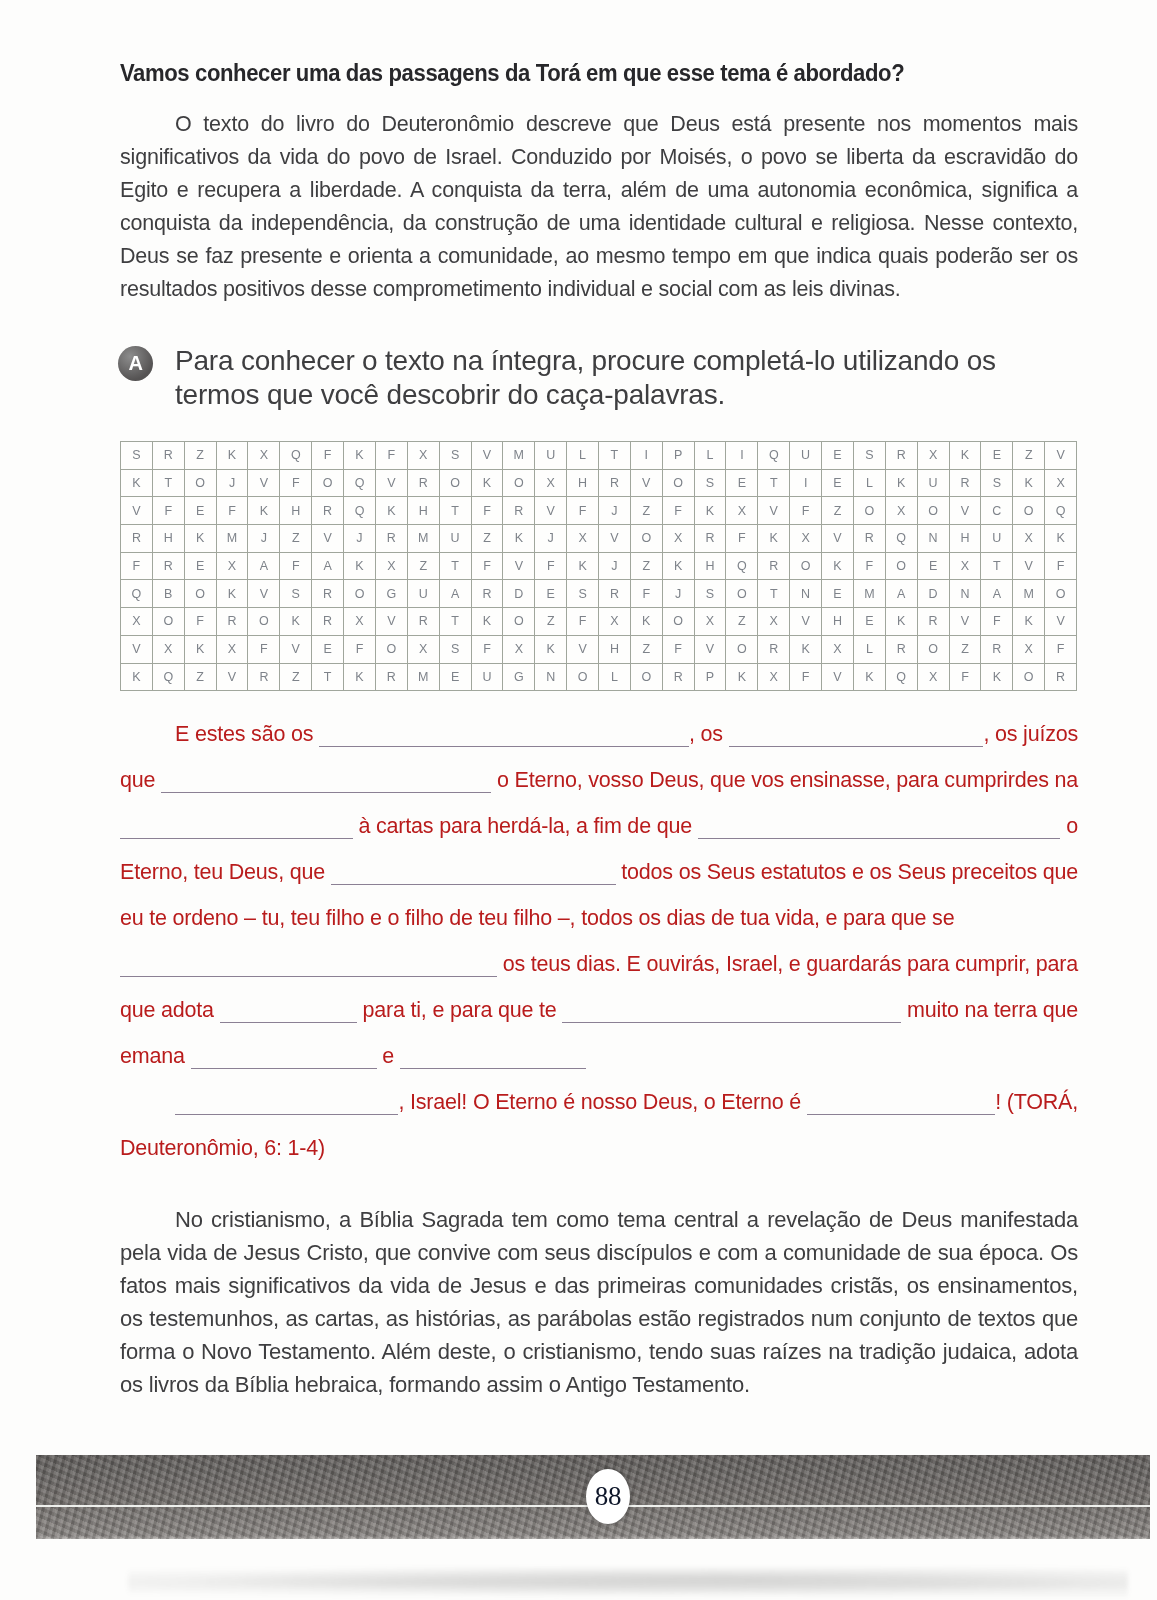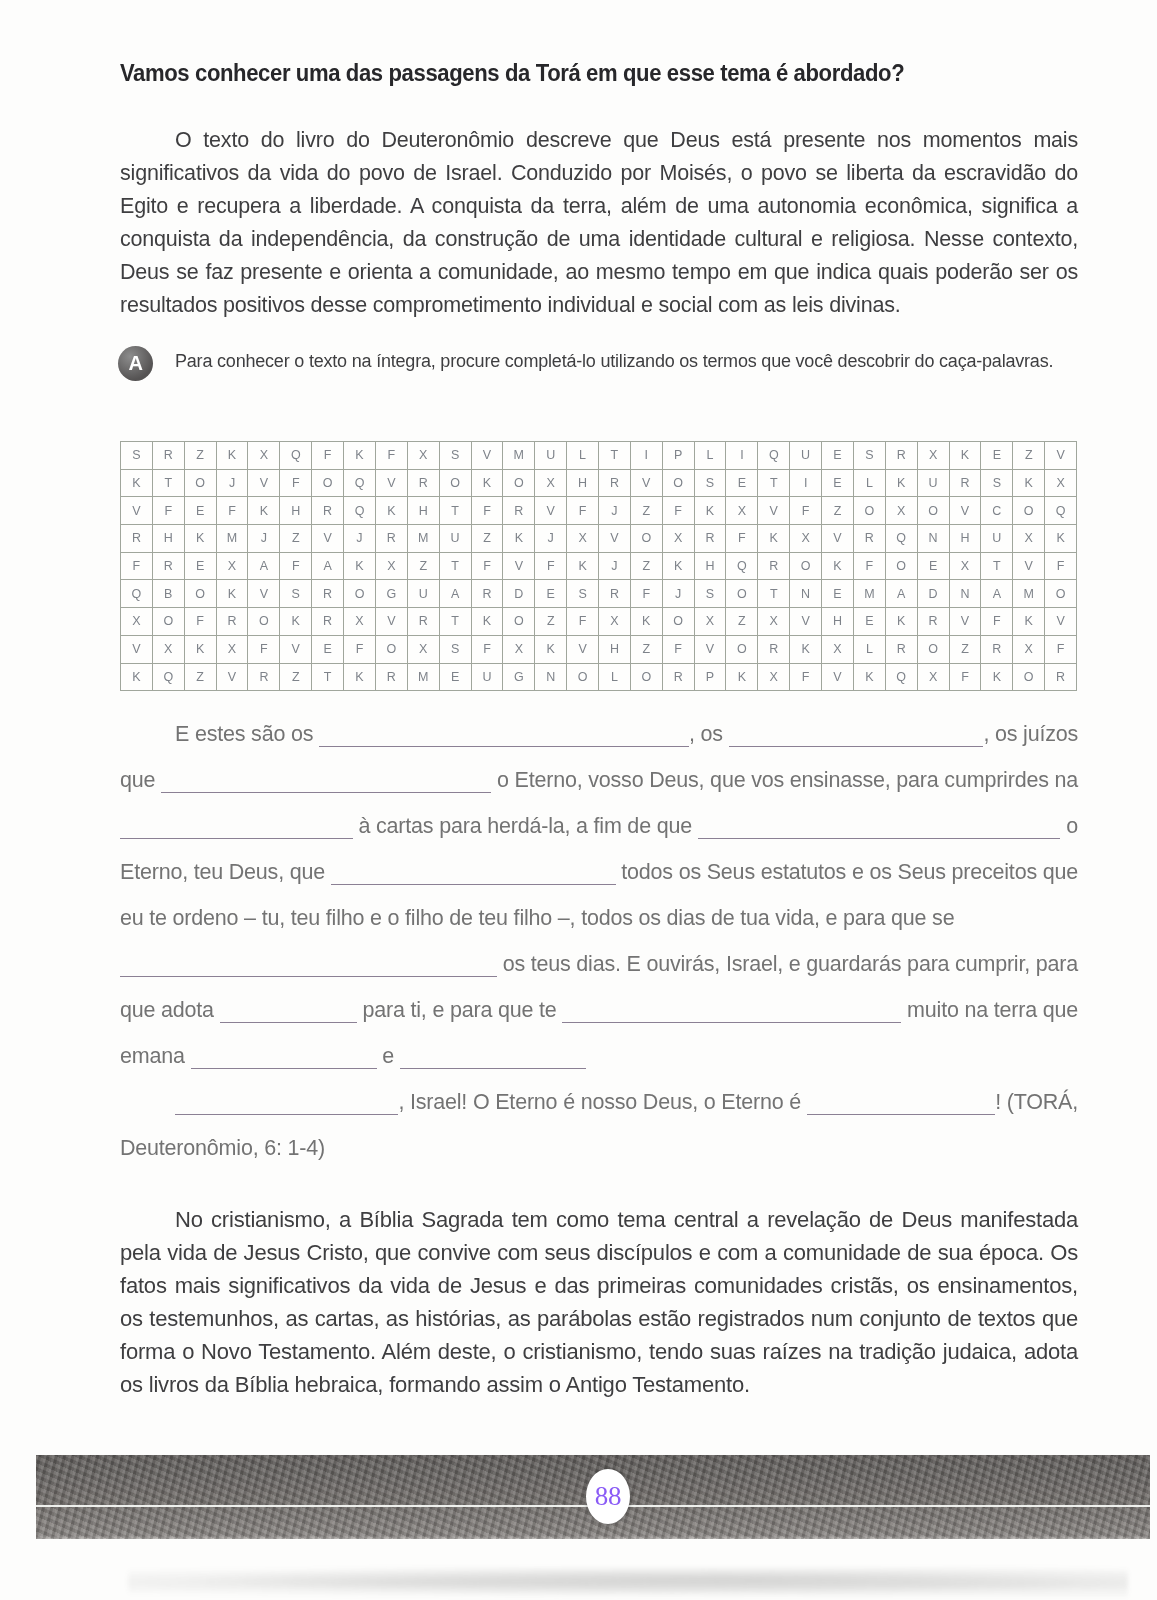--- a/index.html
+++ b/index.html
@@ -16,47 +16,46 @@
   .heading{
     position:absolute;left:120px;top:60px;width:980px;
     font-size:23px;font-weight:700;color:#27272a;
     letter-spacing:-0.4px;
     transform:scaleX(0.96);transform-origin:left center;
   }
   .intro{
     position:absolute;left:120px;top:108px;width:958px;
     font-size:21.5px;line-height:33px;text-align:justify;
     text-indent:55px;
-    margin-top:16px;
   }
   .activity{position:absolute;left:118px;top:344px;width:960px;display:flex;}
   .badge{
     flex:0 0 35px;width:35px;height:35px;border-radius:50%;
     background:radial-gradient(circle at 35% 30%, #8d8d8d, #555353 70%);
     color:#fff;font-size:20px;font-weight:700;
     display:flex;align-items:center;justify-content:center;
     margin-right:22px;margin-top:2px;
   }
   .instruction{
-    flex:1;font-size:18px;line-height:34px;max-width:900px;
+    flex:1;font-size:28px;line-height:34px;max-width:900px;
   }
   .ws-grid{
     position:absolute;left:120px;top:441px;width:956px;
     display:grid;grid-template-columns:repeat(30,1fr);grid-auto-rows:27.7px;
     border-top:1px solid #a0a69c;border-left:1px solid #a0a69c;
     background:#fefefd;
   }
   .ws-cell{
     border-right:1px solid #a0a69c;border-bottom:1px solid #a0a69c;
     display:flex;align-items:center;justify-content:center;
     font-size:12.5px;color:#7e838a;letter-spacing:0;
   }
   .fill-section{
     position:absolute;left:120px;top:722px;width:958px;
-    font-size:21.5px;color:#737373;
+    font-size:21.5px;color:#b91c1c;
   }
   .fill-line{
     display:flex;align-items:baseline;height:46px;white-space:pre;
   }
   .fill-text{white-space:pre;}
   .blank{
     border-bottom:1.5px solid #8b8094;
     line-height:1;align-self:baseline;
   }
   .closing{
@@ -73,21 +72,21 @@
   }
   .footer-line{
     position:absolute;left:0;top:50px;width:100%;height:2px;
     background:#f4f7f3;opacity:0.95;
   }
   .page-oval{
     position:absolute;left:586px;top:1469px;width:44px;height:55px;
     background:#fff;border-radius:50%;
     box-shadow:0 0 4px rgba(40,40,40,0.45);
     display:flex;align-items:center;justify-content:center;
-    font-family:"Liberation Serif",serif;font-size:27px;color:#8b5cf6;
+    font-family:"Liberation Serif",serif;font-size:27px;color:#0f172a;
   }
   .bottom-smudge{
     position:absolute;left:128px;top:1567px;width:1000px;height:30px;
     background:
       radial-gradient(ellipse at 30% 50%, rgba(60,60,60,0.10), rgba(60,60,60,0) 70%),
       radial-gradient(ellipse at 60% 40%, rgba(60,60,60,0.12), rgba(60,60,60,0) 65%),
       radial-gradient(ellipse at 85% 60%, rgba(60,60,60,0.08), rgba(60,60,60,0) 70%);
     filter:blur(2px);
   }
 </style>

